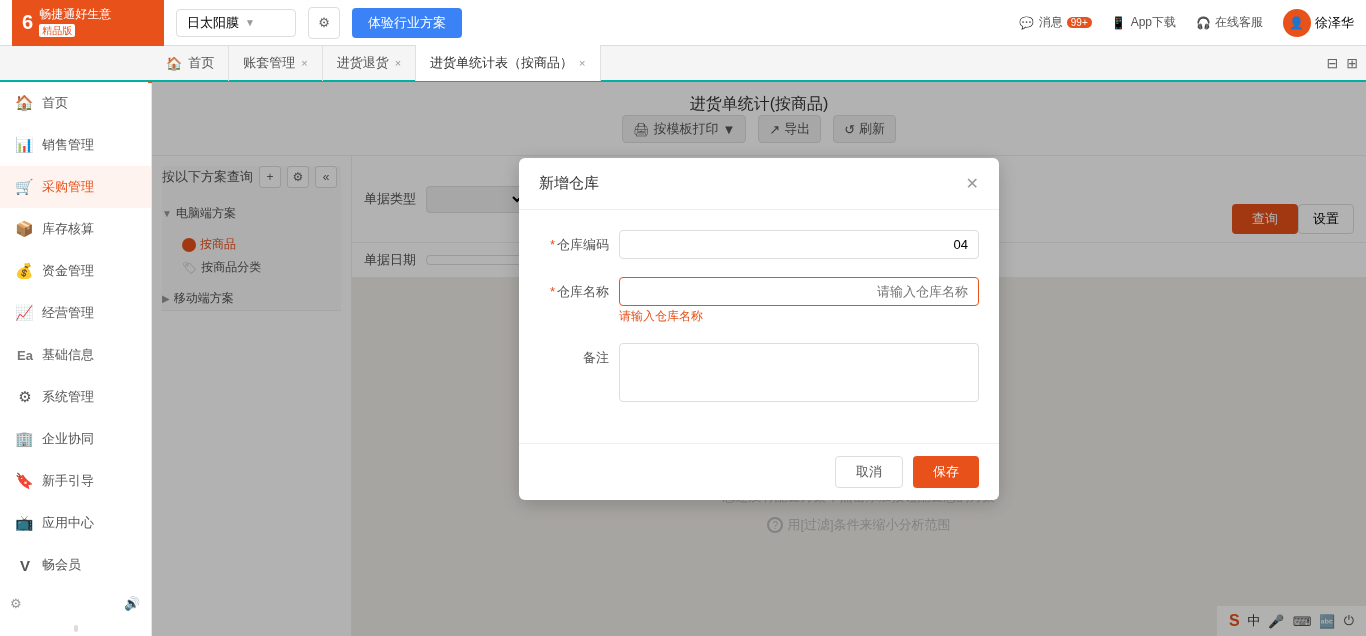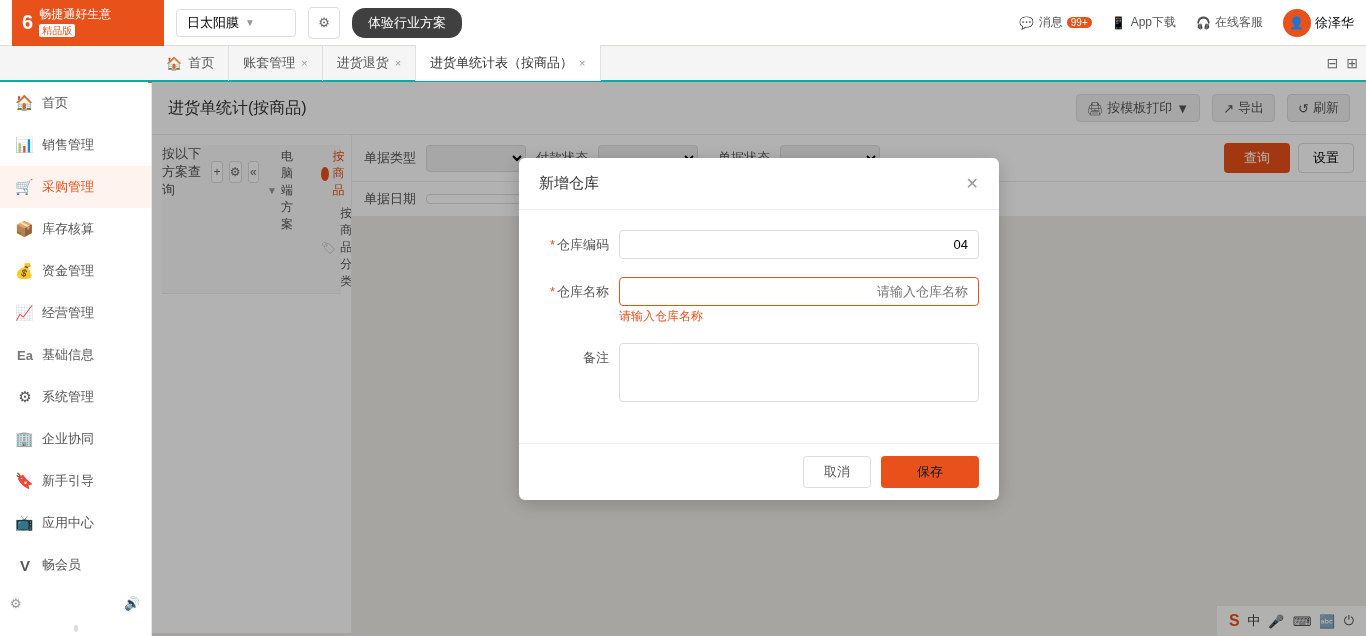--- a/index.html
+++ b/index.html
@@ -20,21 +20,21 @@
     .store-selector {
       display: flex; align-items: center; border: 1px solid #ddd; border-radius: 4px;
       padding: 4px 10px; gap: 6px; cursor: pointer; min-width: 120px;
     }
     .chevron-down { color: #999; font-size: 10px; }
     .gear-btn {
       width: 32px; height: 32px; border: 1px solid #ddd; border-radius: 4px;
       display: flex; align-items: center; justify-content: center; cursor: pointer; color: #666;
     }
     .try-btn {
-      background: #404040; color: #fff; border: none; border-radius: 13px;
+      background: #3b82f6; color: #fff; border: none; border-radius: 4px;
       padding: 6px 16px; cursor: pointer; font-size: 13px; font-family: Liberation Mono, monospace;
     }
     .top-right { margin-left: auto; display: flex; align-items: center; gap: 20px; }
     .top-icon-item { display: flex; align-items: center; gap: 4px; cursor: pointer; color: #555; font-size: 12px; }
     .badge { background: #e8511a; color: #fff; border-radius: 8px; font-size: 10px; padding: 0 4px; text-align: center; }
     .user-info { display: flex; align-items: center; gap: 4px; cursor: pointer; }
     .user-avatar { width: 28px; height: 28px; border-radius: 50%; background: #e8511a; display: flex; align-items: center; justify-content: center; color: #fff; font-size: 12px; }
 
     
     .tab-bar {
@@ -63,21 +63,21 @@
     .sidebar-item.active { background: #fef3ee; color: #e8511a; }
     .sidebar-item .icon { width: 18px; height: 18px; display: flex; align-items: center; justify-content: center; font-size: 15px; }
     .sidebar-bottom { margin-top: auto; padding: 10px; display: flex; justify-content: space-between; }
 
     
     .content { flex: 1; overflow: hidden; position: relative; }
 
     
     .page-header {
       display: flex; align-items: center; justify-content: space-between;
-      padding: 12px 16px; background: #fff; border-bottom: 1px solid #eee;
+      padding: 12px 16px; background: #fff; border-bottom: 1px solid #eee; flex-direction: column;
     }
     .page-title { font-size: 16px; color: #333; font-weight: 500; }
     .header-actions { display: flex; align-items: center; gap: 12px; }
     .header-btn {
       display: flex; align-items: center; gap: 4px; color: #555; cursor: pointer; font-size: 13px;
       border: 1px solid #ddd; border-radius: 4px; padding: 4px 10px;
     }
 
     
     .filter-bar { padding: 10px 16px; background: #f9f9f9; border-bottom: 1px solid #eee; display: flex; align-items: flex-start; gap: 12px; }
@@ -139,21 +139,21 @@
       background: #fff; border: 1px solid #ddd; border-radius: 4px;
       z-index: 200; box-shadow: 0 2px 8px rgba(0,0,0,0.1); margin-top: 2px;
     }
     .dropdown-item {
       padding: 8px 12px; cursor: pointer; font-size: 13px; color: #333;
     }
     .dropdown-item.selected { background: #fce8dc; color: #e8511a; }
 
     .modal-footer { padding: 12px 20px; border-top: 1px solid #eee; display: flex; justify-content: flex-end; gap: 10px; }
     .btn-cancel { border: 1px solid #ddd; background: #fff; border-radius: 4px; padding: 6px 20px; cursor: pointer; font-size: 13px; color: #555; }
-    .btn-save { background: #e8511a; color: #0f172a; border: none; border-radius: 4px; padding: 6px 36px; cursor: pointer; font-size: 13px; }
+    .btn-save { background: #e8511a; color: #ffffff; border: none; border-radius: 4px; padding: 6px 20px; cursor: pointer; font-size: 13px; }
 
     
     .bottom-bar { position: fixed; bottom: 0; right: 0; display: flex; align-items: center; gap: 8px; padding: 6px 12px; background: rgba(255,255,255,0.9); }
     .bottom-logo { color: #e8511a; font-weight: bold; font-size: 16px; }
 
     
     .sidebar-scroll { width: 4px; background: #e0dcd5; border-radius: 2px; height: 60px; margin: 4px auto; }
   </style>
 </head>
 <body>
@@ -292,21 +292,21 @@
         <button class="header-btn">
           <span>↺</span>
           <span>刷新</span>
         </button>
       </div>
     </div>
 
     <div style="display:flex; height: calc(100% - 56px);">
 
       <div style="width:200px; background:#fff; border-right:1px solid #eee; padding:10px; overflow-y:auto;">
-        <div class="filter-bar" style="padding:0; flex-direction:row; gap:8px;">
+        <div class="filter-bar" style="padding:0; flex-direction:column; gap:8px;">
           <div style="display:flex; align-items:center; gap:6px; margin-bottom:6px;">
             <span style="font-size:13px;color:#555;">按以下方案查询</span>
             <div class="tree-icon-btn">+</div>
             <div class="tree-icon-btn">⚙</div>
             <div class="tree-icon-btn">«</div>
           </div>
           <div class="tree-node">
             <span class="tree-arrow">▼</span>
             <span style="font-size:12px;color:#555;">电脑端方案</span>
           </div>
@@ -335,21 +335,21 @@
             <option></option>
           </select>
           <span style="color:#555;font-size:13px;">付款状态</span>
           <select class="select-field">
             <option></option>
           </select>
           <span style="color:#555;font-size:13px;margin-left:10px;">单据状态</span>
           <select class="select-field">
             <option></option>
           </select>
-          <div style="margin-left:auto; display:flex; gap:8px;">
+          <div style="margin-left:auto; display:flex; margin-top:40px;">
             <button class="query-btn">查询</button>
             <button class="set-btn">设置</button>
           </div>
         </div>
 
         <div style="display:flex; align-items:center; padding:8px 12px; gap:10px; background:#fff; border-bottom:1px solid #eee;">
           <span style="color:#555;font-size:13px;">单据日期</span>
           <div style="border:1px solid #ddd; border-radius:4px; padding:4px 8px; background:#fff; min-width:160px;"></div>
           <span style="color:#555;font-size:13px;">商品</span>
           <span style="color:#999;font-size:16px;">···</span>

